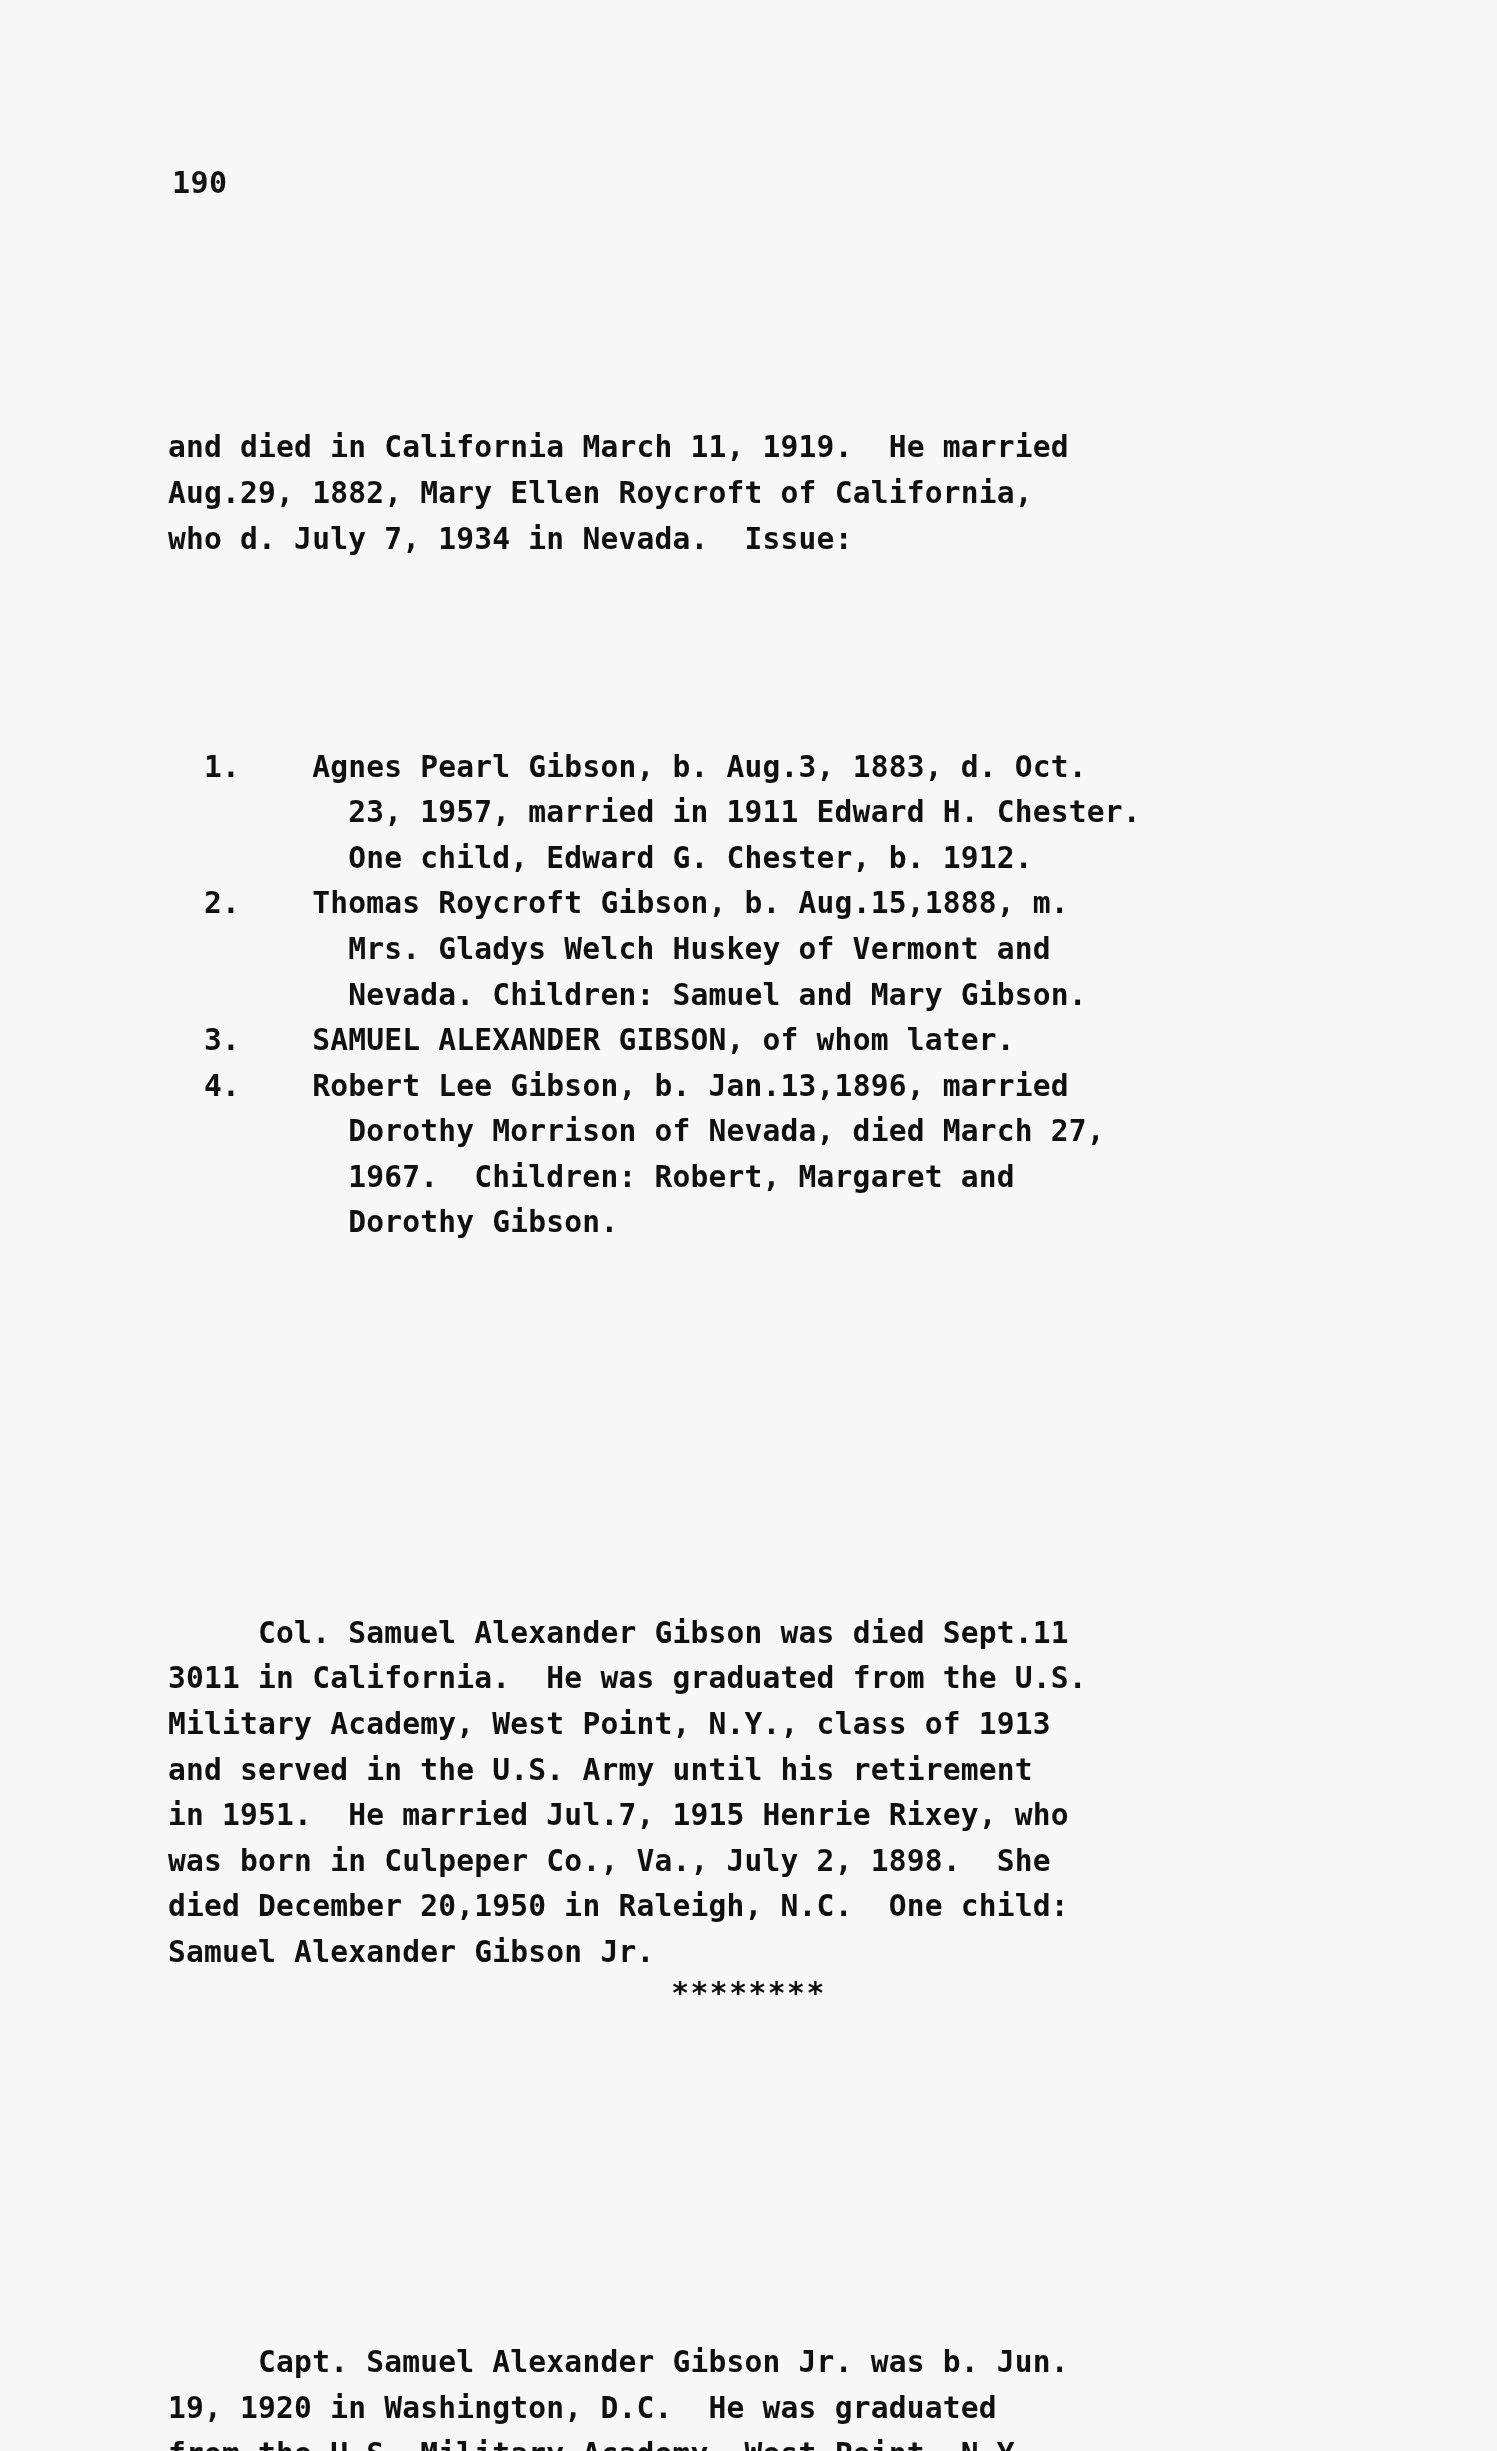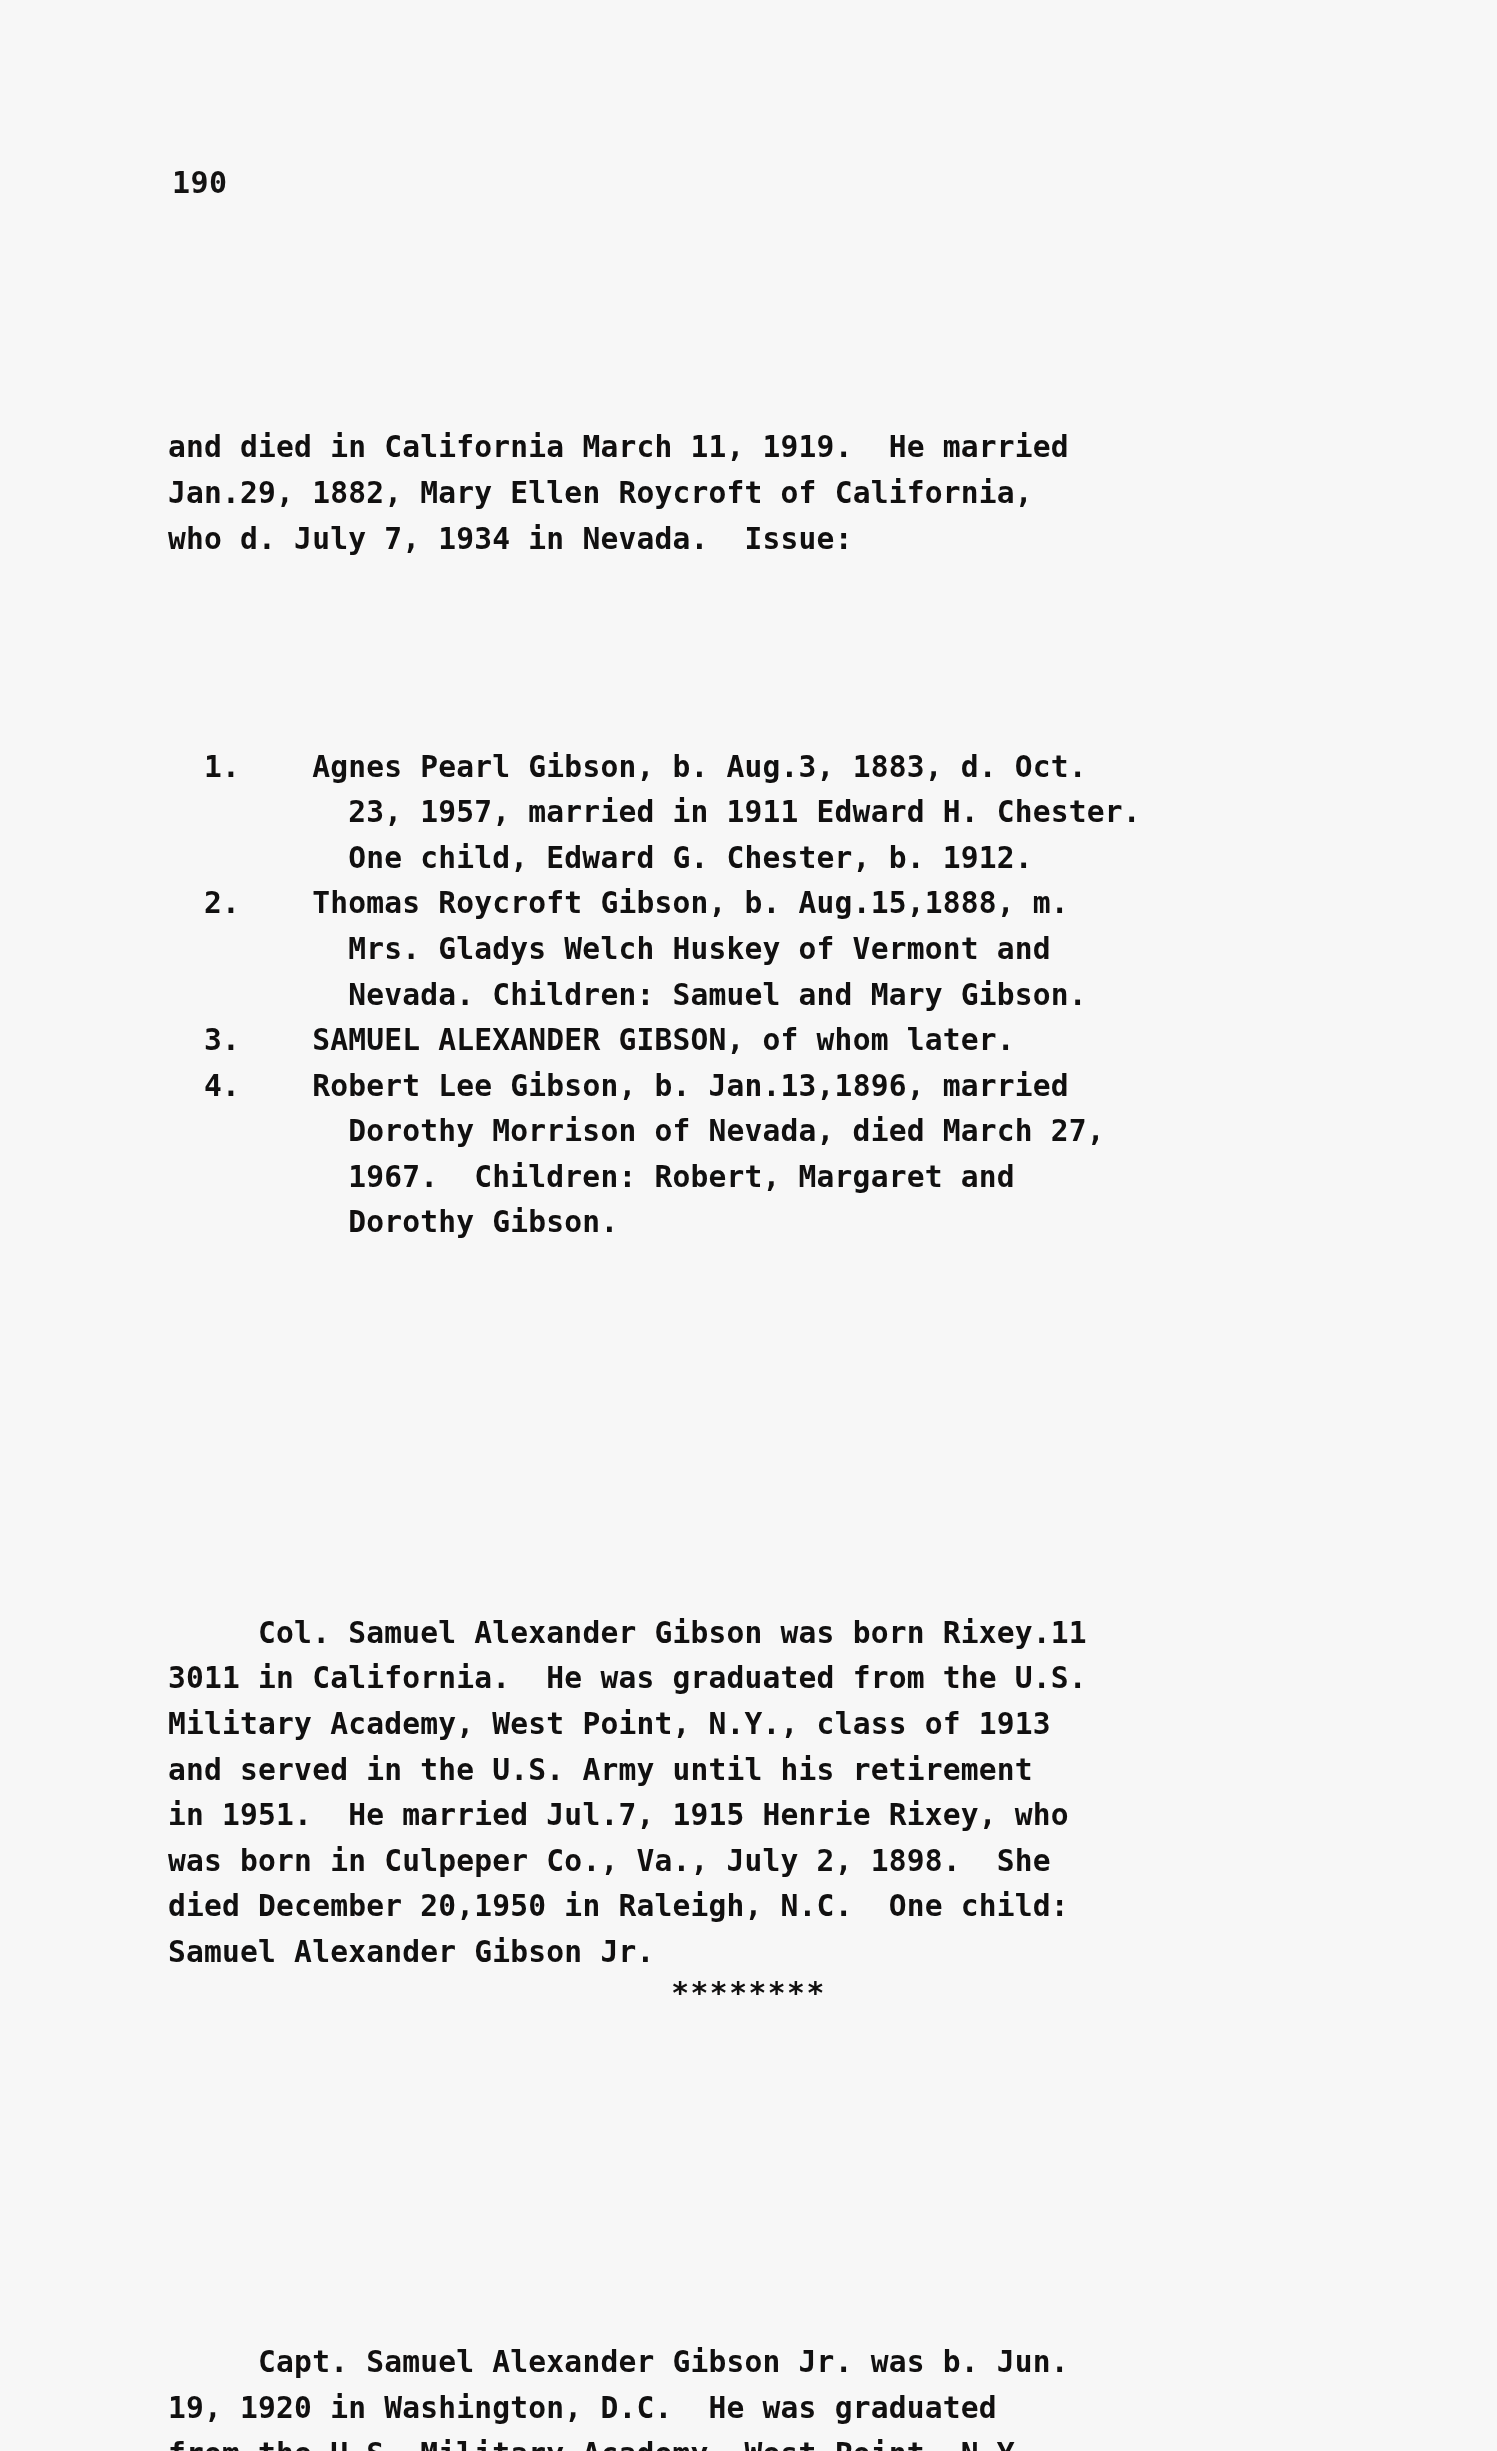--- a/index.html
+++ b/index.html
@@ -82,40 +82,40 @@
 <body>
 
 <div class="page">
 
   <div class="folio">190</div>
 
   <div class="textblock">
 
     
     <div class="para"><span>and died in California March 11, 1919.  He married</span>
-<span>Jan.29, 1882, Mary Ellen Roycroft of California,</span>
+<span>Aug.29, 1882, Mary Ellen Roycroft of California,</span>
 <span>who d. July 7, 1934 in Nevada.  Issue:</span></div>
 
     
     <div class="list"><span>1.</span>    <span>Agnes Pearl Gibson, b. Aug.3, 1883, d. Oct.</span>
         <span>23, 1957, married in 1911 Edward H. Chester.</span>
         <span>One child, Edward G. Chester, b. 1912.</span>
 <span>2.</span>    <span>Thomas Roycroft Gibson, b. Aug.15,1888, m.</span>
         <span>Mrs. Gladys Welch Huskey of Vermont and</span>
         <span>Nevada. Children: Samuel and Mary Gibson.</span>
 <span>3.</span>    <span>SAMUEL ALEXANDER GIBSON, of whom later.</span>
 <span>4.</span>    <span>Robert Lee Gibson, b. Jan.13,1896, married</span>
         <span>Dorothy Morrison of Nevada, died March 27,</span>
         <span>1967.  Children: Robert, Margaret and</span>
         <span>Dorothy Gibson.</span></div>
 
     <div class="gap"></div>
 
     
-    <div class="para"><span>     Col. Samuel Alexander Gibson was born Rixey.11</span>
+    <div class="para"><span>     Col. Samuel Alexander Gibson was died Sept.11</span>
 <span>3011 in California.  He was graduated from the U.S.</span>
 <span>Military Academy, West Point, N.Y., class of 1913</span>
 <span>and served in the U.S. Army until his retirement</span>
 <span>in 1951.  He married Jul.7, 1915 Henrie Rixey, who</span>
 <span>was born in Culpeper Co., Va., July 2, 1898.  She</span>
 <span>died December 20,1950 in Raleigh, N.C.  One child:</span>
 <span>Samuel Alexander Gibson Jr.</span></div>
 
     <div class="gap"></div>
 

